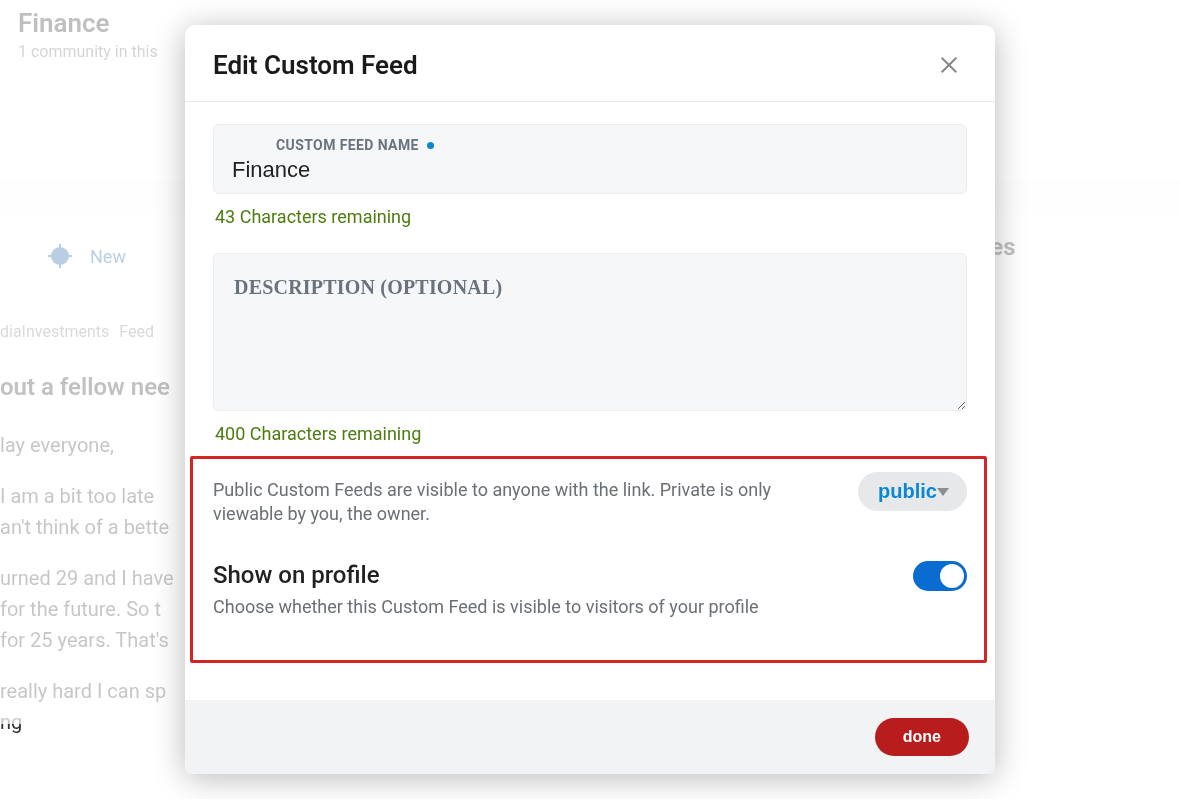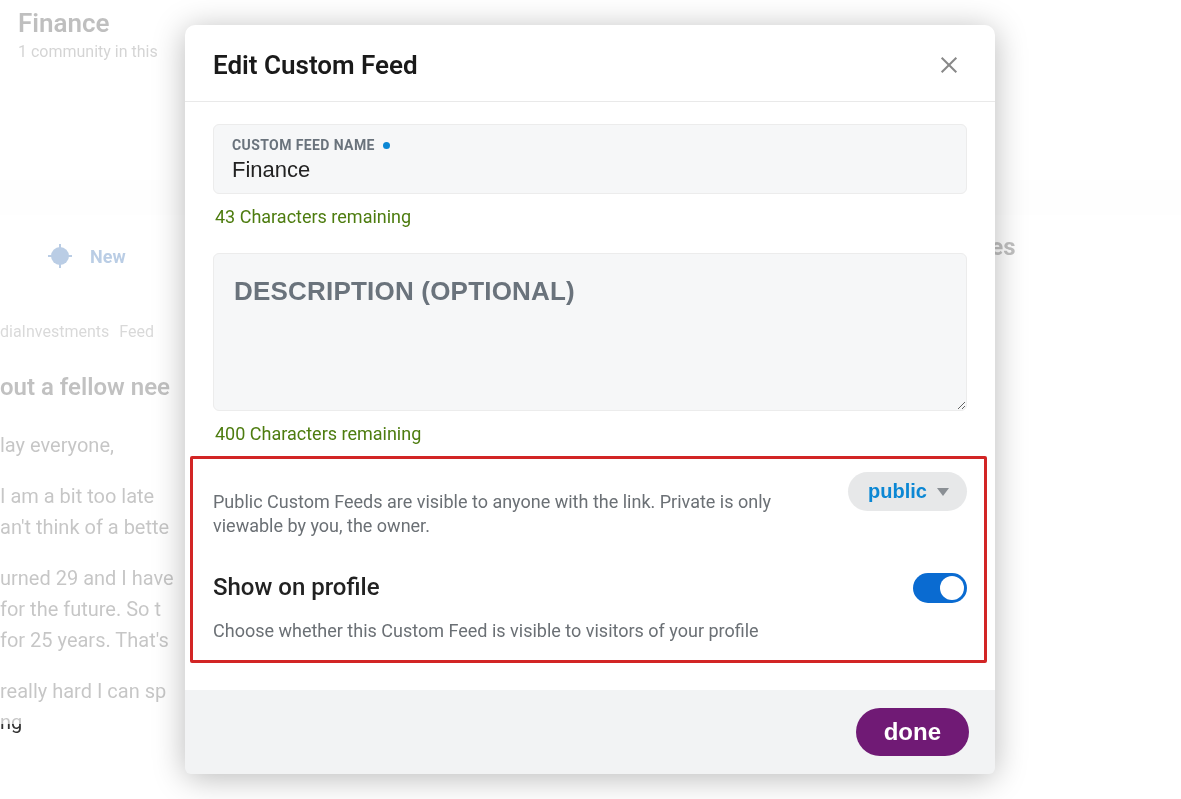--- a/index.html
+++ b/index.html
@@ -20,21 +20,21 @@
   .bg .band {
     position:absolute; left:0; right:0; top:180px; height:35px; background:#f9f9f9;
   }
   .bg .tabbar {
     position:absolute; left:0; right:0; top:215px; height:82px; background:#fff;
     display:flex; align-items:center; gap:18px; padding-left:48px;
   }
   .bg .tabbar .new-icon {
     width:24px; height:24px;
   }
-  .bg .tabbar .new-label { font-size:18px; font-weight:700; color:#0a4ea0; }
+  .bg .tabbar .new-label { font-size:18px; font-weight:400; color:#0a4ea0; }
   .bg .post-area {
     position:absolute; left:0; top:320px; width:660px; color:#333;
     font-size:20px; line-height:1.55;
   }
   .bg .post-meta { color:#777; font-size:16px; display:flex; gap:10px; margin-bottom:24px;}
   .bg .post-title { font-weight:600; font-size:24px; color:#222; margin-bottom:24px;}
   .bg .side {
     position:absolute; right:0; top:215px; width:280px; color:#222;
   }
   .bg .side-head { font-size:24px; font-weight:700; padding:18px 0 30px 0;}
@@ -77,21 +77,21 @@
   }
 
   .field-box {
     background:#f6f7f8;
     border:1px solid #ececec;
     border-radius:6px;
     padding: 12px 18px 10px 18px;
   }
   .field-label {
     font-size:14px; font-weight:700; letter-spacing:.4px; color:#6a737c;
-    display:flex; align-items:center; gap:8px;
+    display:flex; align-items:center; gap:8px;margin-left:44px;
   }
   .field-label .dot { width:7px; height:7px; border-radius:50%; background:#0b87d4; }
   .field-input {
     font-size:22px; color:#222; border:none; background:transparent; outline:none;
     width:100%; padding-top:4px;
   }
   .helper {
     color:#4d7c0f; font-size:18px; margin:12px 2px 0 2px;
   }
 
@@ -101,34 +101,34 @@
     border-radius:6px;
     margin-top:26px;
     height:158px;
     position:relative;
     padding:0;
   }
   .desc-box textarea {
     width:100%; height:100%;
     border:none; outline:none; background:transparent;
     resize:both;
-    font-size:26px; font-weight:600; color:#6a737c;
-    font-family:Liberation Sans, sans-serif;
+    font-size:20px; font-weight:600; color:#6a737c;
+    font-family:Liberation Serif, serif;
     padding:22px 20px;
   }
   .desc-box textarea::placeholder { color:#6a737c; font-weight:600; letter-spacing:.2px; }
 
   .row {
     display:flex; justify-content:space-between; align-items:flex-start;
     margin-top:28px;
   }
   .row .txt .h { font-size:24px; font-weight:500; color:#222; }
-  .row .txt .p { font-size:18px; color:#6b7075; max-width:560px; line-height:1.35; margin-top:18px;}
+  .row .txt .p { font-size:18px; color:#6b7075; max-width:560px; line-height:1.35; margin-top:6px;}
   .pill {
-    display:flex; align-items:center; gap:10px;
+    display:flex; align-items:center; 
     background:#e7e8e9; color:#0b87d4;
     font-weight:700; font-size:20px;
     border-radius:999px;
     padding:8px 18px 8px 20px;
     border:none; cursor:pointer;justify-content:center;
   }
   .pill .caret {
     width:0; height:0;
     border-left:6px solid transparent;
     border-right:6px solid transparent;
@@ -155,21 +155,21 @@
     width:24px; height:24px; border-radius:50%; background:#fff;
   }
 
   .modal-footer {
     background:#f2f3f4;
     padding:18px 26px;
     display:flex; justify-content:flex-end;
     border-bottom-left-radius:6px; border-bottom-right-radius:6px;
   }
   .done-btn {
-    background:#701a75; color:#fff; font-weight:700; font-size:24px;
+    background:#b91c1c; color:#fff; font-weight:700; font-size:16px;
     border:none; border-radius:999px;
     padding:10px 28px; cursor:pointer;
   }
 </style>
 </head>
 <body>
 <div class="page">
 
   <div class="bg">
     <div class="title">Finance</div>

